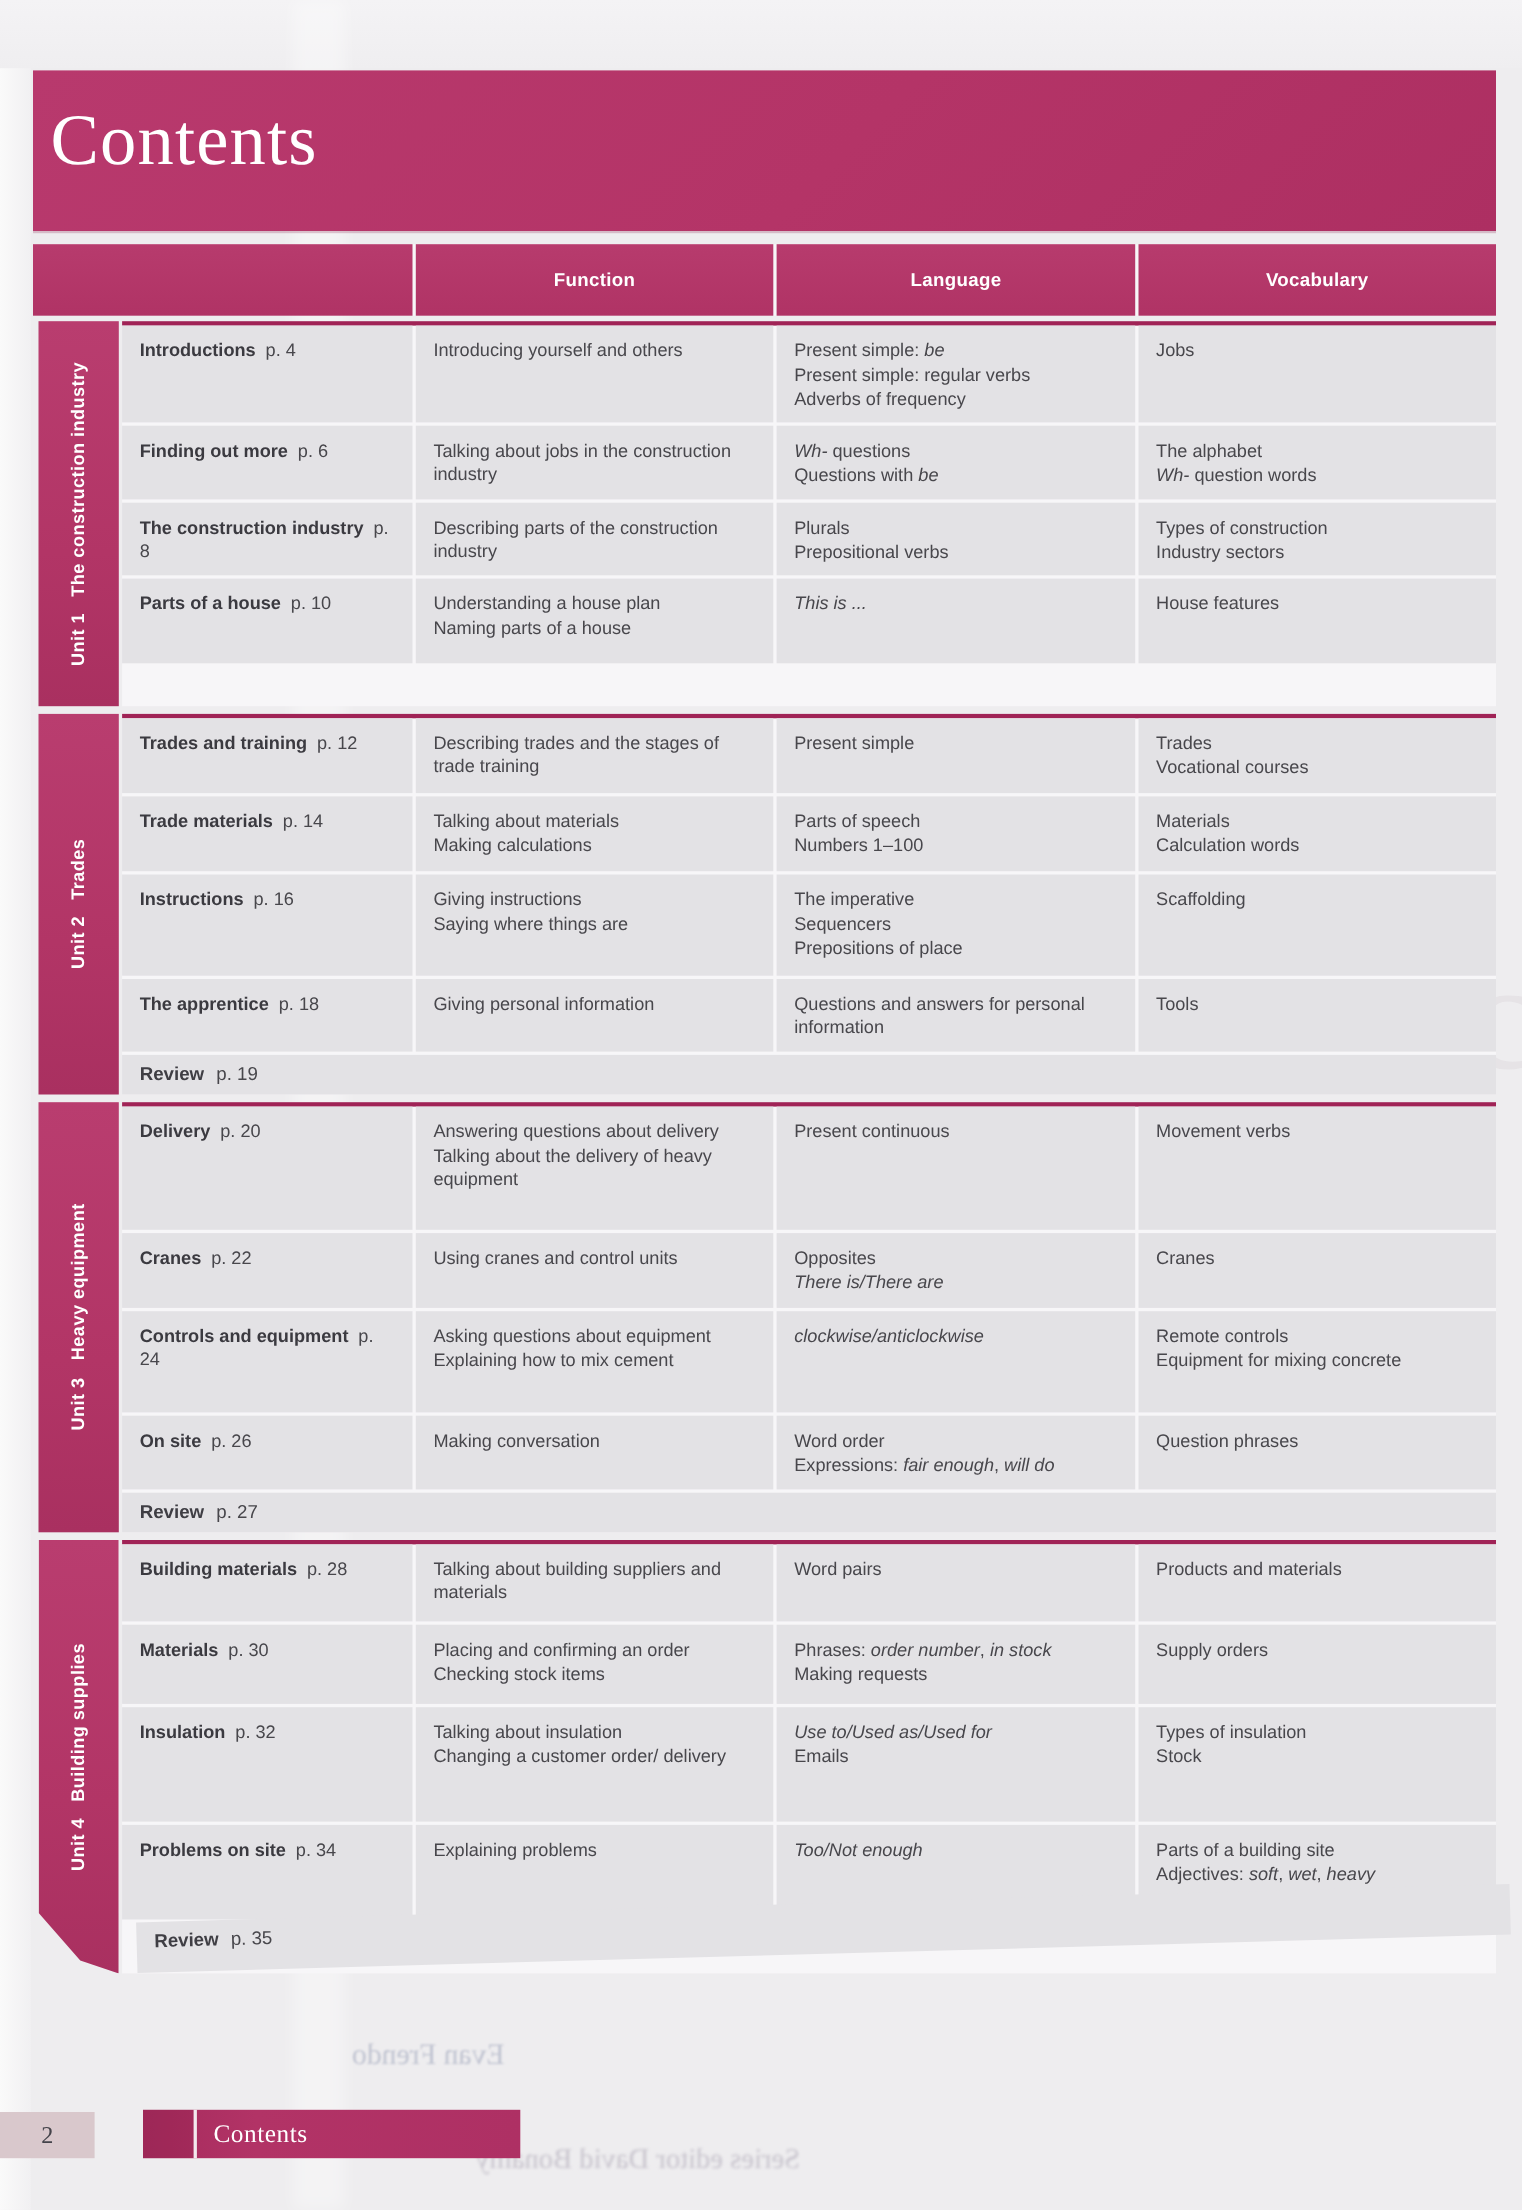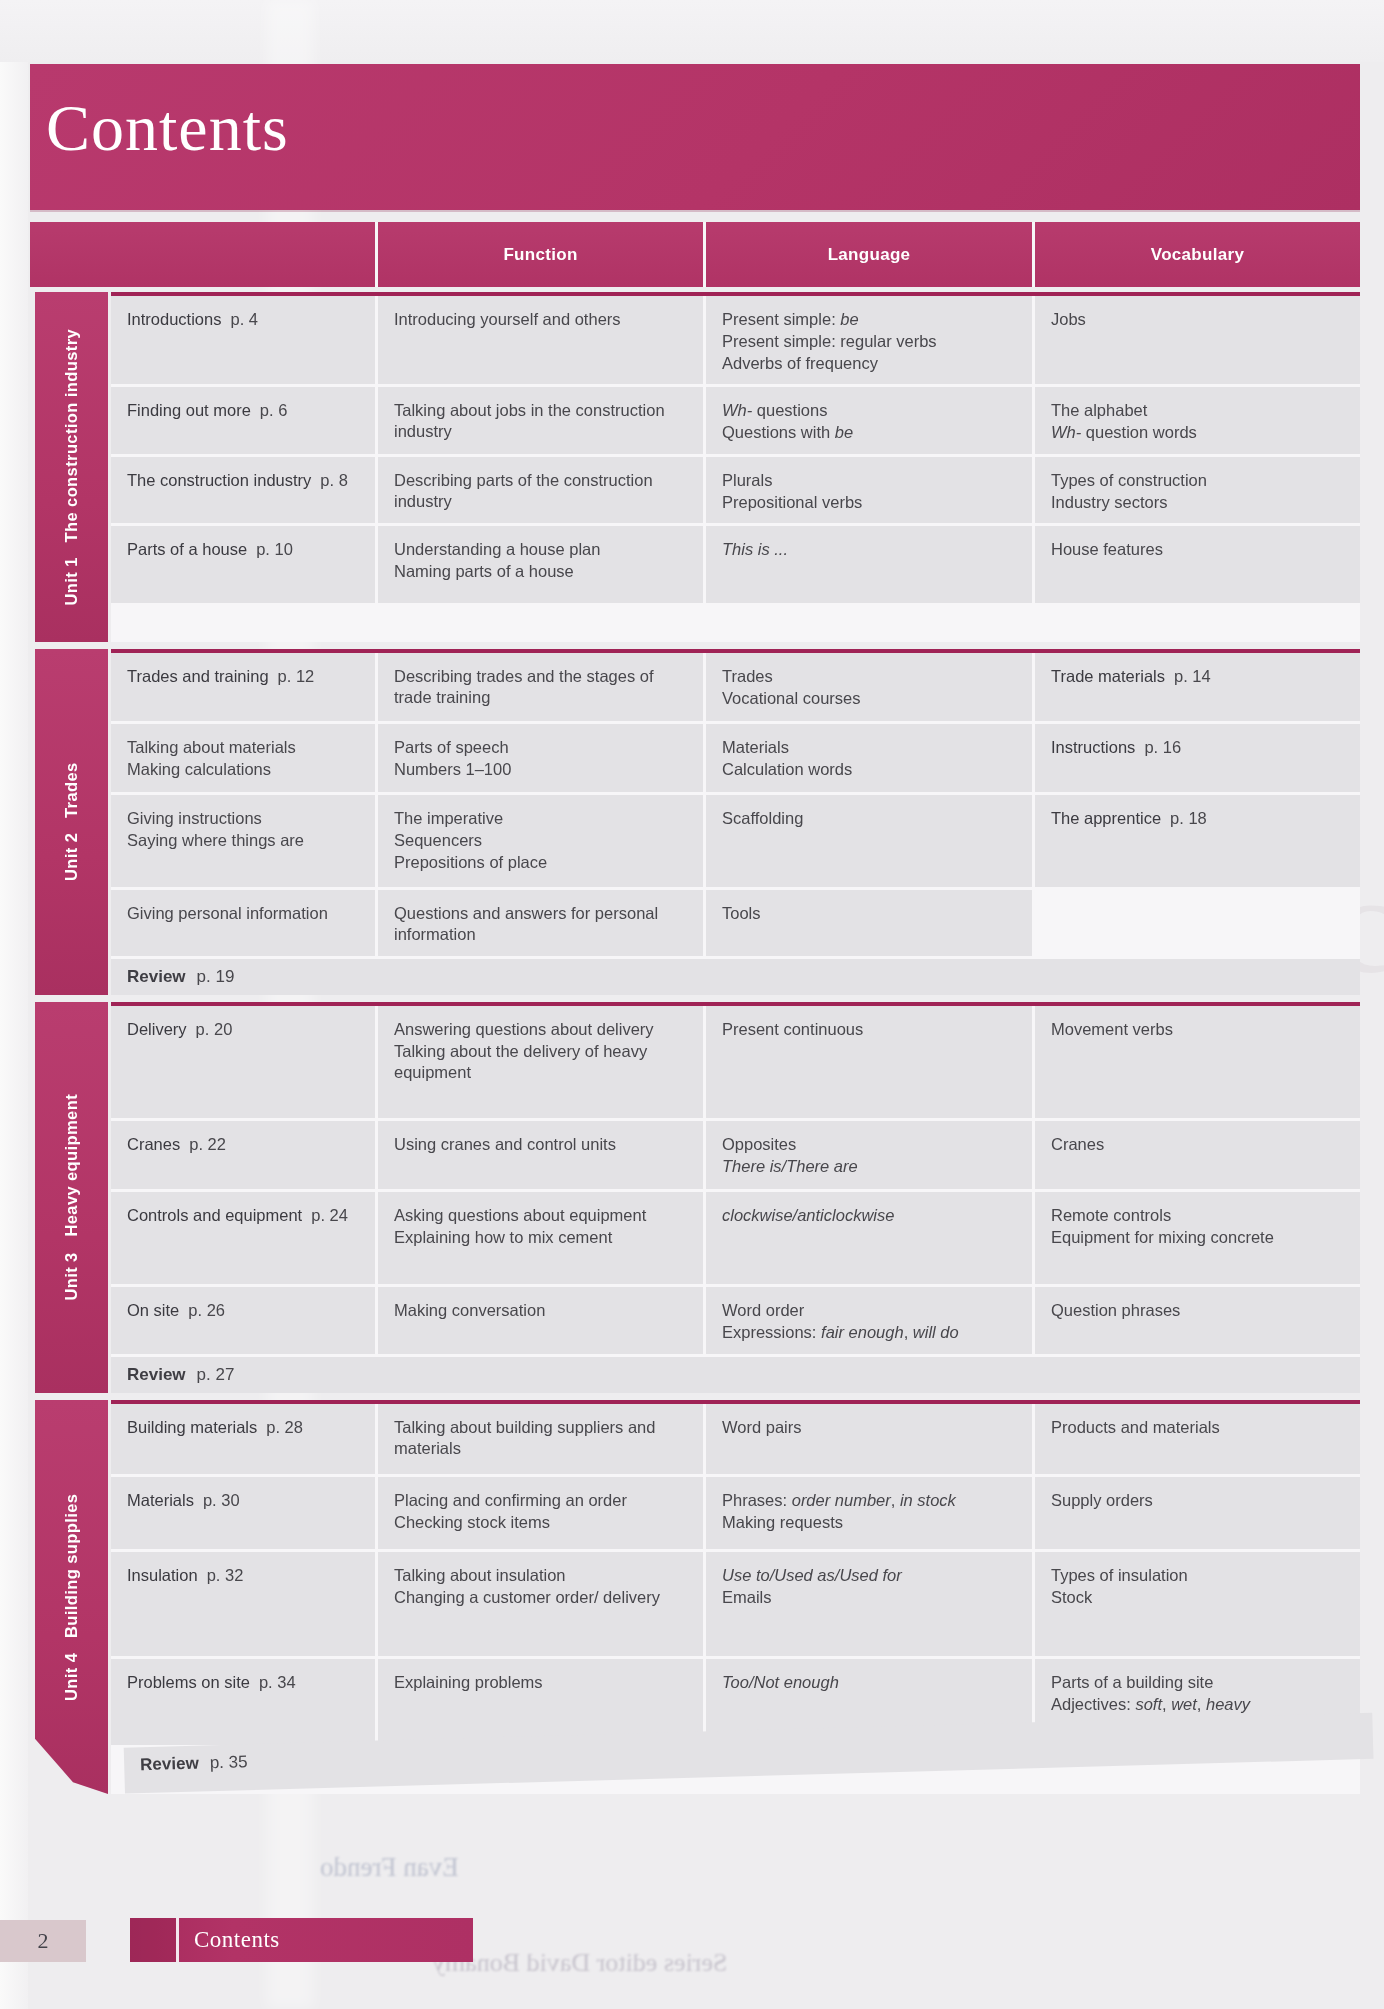--- a/index.html
+++ b/index.html
@@ -47,21 +47,21 @@
     display:grid; grid-template-columns:264px 325px 326px 325px; gap:3px; }
   .u1 .unit-content { grid-template-rows:minmax(86px,auto) minmax(66px,auto) minmax(66px,auto) minmax(77px,auto) minmax(36px,auto); }
   .u2 .unit-content { grid-template-rows:minmax(68px,auto) minmax(68px,auto) minmax(92px,auto) minmax(66px,auto) minmax(36px,auto); }
   .u3 .unit-content { grid-template-rows:minmax(112px,auto) minmax(68px,auto) minmax(92px,auto) minmax(66px,auto) minmax(36px,auto); }
   .u4 .unit-content { grid-template-rows:minmax(70px,auto) minmax(72px,auto) minmax(104px,auto) minmax(86px,auto) minmax(46px,auto); }
 
   .cell { background:#e3e2e5; padding:13px 14px 10px 16px;
     font-size:16.5px; line-height:1.26; color:#48474c; }
   .cell .line { margin:0 0 1px 0; }
   .cell i { }
-  .lesson .ttl { font-weight:normal; color:#3b3a40; }
+  .lesson .ttl { font-weight:bold; color:#3b3a40; }
   .lesson .pg { margin-left:9px; color:#48474c; }
   .review { grid-column:1 / -1; background:#e3e2e5;
     padding:8px 14px 6px 16px; font-size:17px; color:#3f3e44; }
   .review .ttl { font-weight:bold; }
   .review .pg { margin-left:11px; font-weight:normal; color:#48474c; }
 
   
   .u4 .tab { clip-path:polygon(0 0,100% 0,100% 100%,52% 97%,0 86%); }
   .u4 .review { transform:rotate(-1.6deg) translateX(14px); transform-origin:left bottom; }
 
@@ -174,20 +174,23 @@
             <span>Unit 2</span>
             <span>Trades</span>
           </span>
         </div>
         <div class="unit-content">
           <div class="cell lesson"><span class="ttl">Trades and training</span><span class="pg">p. 12</span></div>
           <div class="cell">
             <div class="line">Describing trades and the stages of trade training</div>
           </div>
           <div class="cell">
+            <div class="line">Present simple</div>
+          </div>
+          <div class="cell">
             <div class="line">Trades</div>
             <div class="line">Vocational courses</div>
           </div>
           <div class="cell lesson"><span class="ttl">Trade materials</span><span class="pg">p. 14</span></div>
           <div class="cell">
             <div class="line">Talking about materials</div>
             <div class="line">Making calculations</div>
           </div>
           <div class="cell">
             <div class="line">Parts of speech</div>

